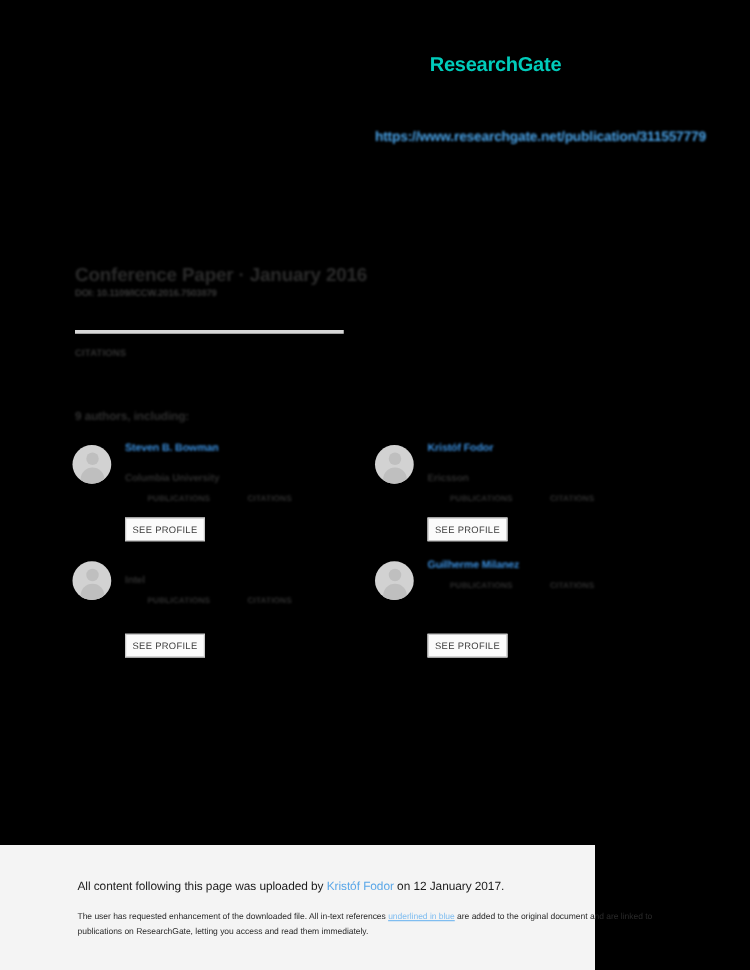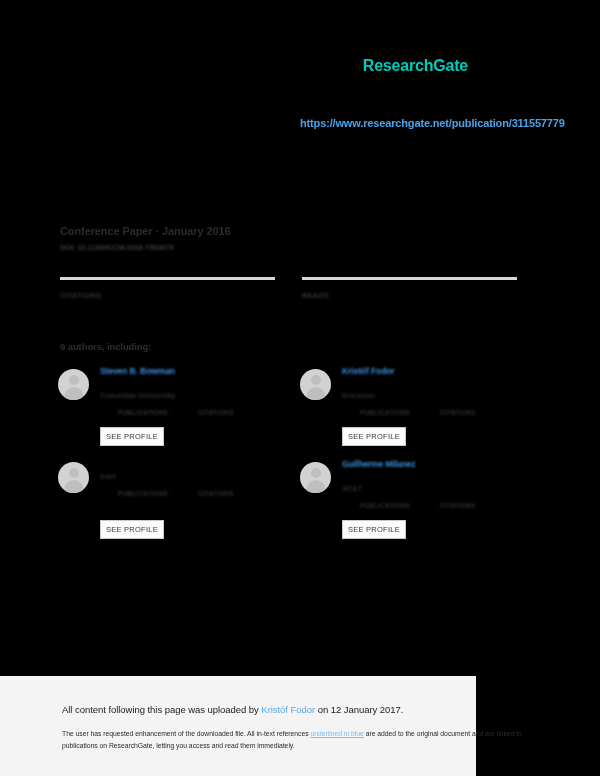--- a/index.html
+++ b/index.html
@@ -19,25 +19,24 @@
     position: relative;
     width: 600px;
     height: 776px;
     background: #000000;
   }
 
   
   .dark-area {
     position: absolute;
     left: 0;
-    top: 13px;
+    top: 0;
     width: 491px;
     height: 676px;
     background: #000000;
-    padding-left: 19px;
   }
 
   .rg-logo {
     position: absolute;
     right: 42px;
     top: 44px;
     font-size: 16px;
     font-weight: bold;
     letter-spacing: -0.2px;
     color: #00ccbb;
@@ -54,21 +53,21 @@
     color: #4aa3e8;
     letter-spacing: -0.15px;
     filter: blur(0.7px);
     white-space: nowrap;
   }
 
   .paper-type {
     position: absolute;
     left: 60px;
     top: 212px;
-    font-size: 11px;
+    font-size: 15px;
     font-weight: bold;
     color: #2b2b2b;
     letter-spacing: -0.1px;
     filter: blur(0.75px);
     white-space: nowrap;
   }
 
   .paper-doi {
     position: absolute;
     left: 60px;
@@ -276,24 +275,20 @@
 
     <div class="paper-type">Conference Paper · January 2016</div>
 
     <div class="paper-doi">DOI: 10.1109/ICCW.2016.7503879</div>
 
     <div class="stat-block left">
       <div class="stat-rule"></div>
       <div class="stat-label">CITATIONS</div>
     </div>
 
-    <div class="stat-block right">
-      <div class="stat-rule"></div>
-      <div class="stat-label">READS</div>
-    </div>
 
     <div class="authors-heading">9 authors, including:</div>
 
     <div class="author-card c0">
       <div class="avatar">
         <div class="head"></div>
         <div class="body"></div>
       </div>
       <div class="author-body">
         <div class="author-name">Steven B. Bowman</div>
@@ -337,21 +332,20 @@
       <div class="see-profile">SEE PROFILE</div>
     </div>
 
     <div class="author-card c3">
       <div class="avatar">
         <div class="head"></div>
         <div class="body"></div>
       </div>
       <div class="author-body">
         <div class="author-name">Guilherme Milanez</div>
-        <div class="author-affil">AT&amp;T</div>
         <div class="author-stats">
           <span class="s-pub">PUBLICATIONS</span>
           <span class="s-cit">CITATIONS</span>
         </div>
       </div>
       <div class="see-profile">SEE PROFILE</div>
     </div>
 
   </div>
 

